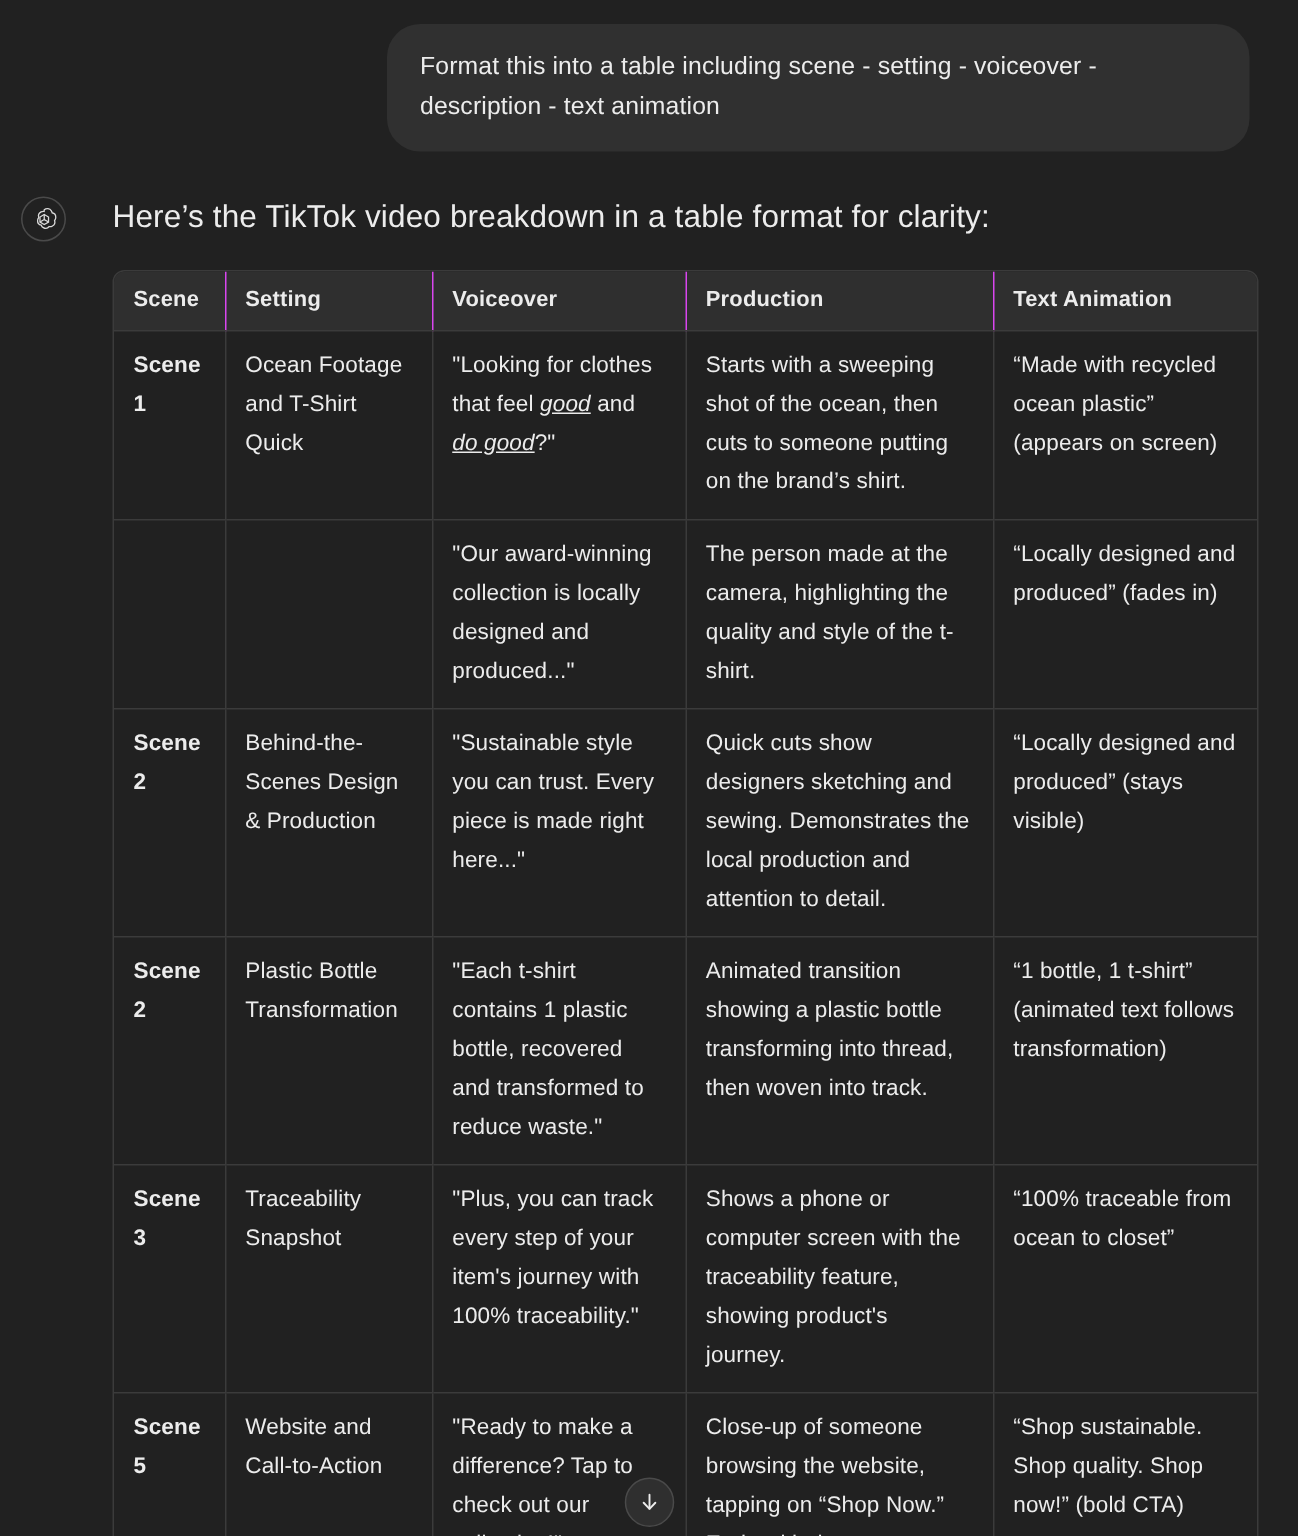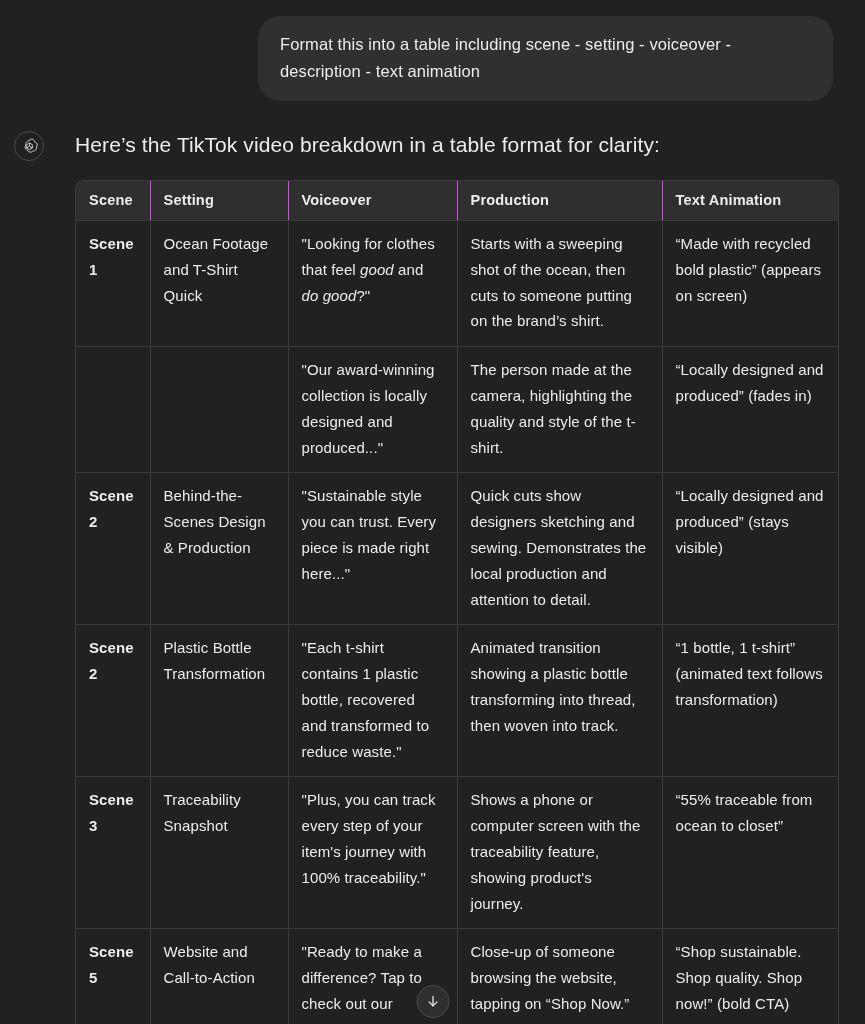--- a/index.html
+++ b/index.html
@@ -100,21 +100,21 @@
     vertical-align: top;
     padding: 10px 13px 12px 13px;
     border-right: 1px solid #3b3b3b;
     border-bottom: 1px solid #3b3b3b;
     letter-spacing: .1px;
     word-wrap: break-word;
   }
   tbody td:last-child { border-right: none; }
   tbody tr:last-child td { border-bottom: none; }
   td.scene { font-weight: bold; }
-  em { font-style: italic; }
+  em { font-style: italic; text-decoration: underline; }
 
   col.c-scene { width: 74px; }
   col.c-setting { width: 138px; }
   col.c-voice { width: 169px; }
   col.c-desc { width: 205px; }
   col.c-anim { width: 178px; }
 
   
   .scroll-btn {
     position: absolute;
@@ -173,21 +173,21 @@
               <th>Production</th>
               <th>Text Animation</th>
             </tr>
           </thead>
           <tbody>
               <tr>
                 <td class="scene">Scene 1</td>
                 <td>Ocean Footage and T-Shirt Quick</td>
                 <td>"Looking for clothes that feel <em>good</em> and <em>do good</em>?"</td>
                 <td>Starts with a sweeping shot of the ocean, then cuts to someone putting on the brand’s shirt.</td>
-                <td>“Made with recycled bold plastic” (appears on screen)</td>
+                <td>“Made with recycled ocean plastic” (appears on screen)</td>
               </tr>
               <tr>
                 <td class="scene"></td>
                 <td></td>
                 <td>"Our award-winning collection is locally designed and produced..."</td>
                 <td>The person made at the camera, highlighting the quality and style of the t-shirt.</td>
                 <td>“Locally designed and produced” (fades in)</td>
               </tr>
               <tr>
                 <td class="scene">Scene 2</td>
@@ -201,21 +201,21 @@
                 <td>Plastic Bottle Transformation</td>
                 <td>"Each t-shirt contains 1 plastic bottle, recovered and transformed to reduce waste."</td>
                 <td>Animated transition showing a plastic bottle transforming into thread, then woven into track.</td>
                 <td>“1 bottle, 1 t-shirt” (animated text follows transformation)</td>
               </tr>
               <tr>
                 <td class="scene">Scene 3</td>
                 <td>Traceability Snapshot</td>
                 <td>"Plus, you can track every step of your item's journey with 100% traceability."</td>
                 <td>Shows a phone or computer screen with the traceability feature, showing product's journey.</td>
-                <td>“55% traceable from ocean to closet”</td>
+                <td>“100% traceable from ocean to closet”</td>
               </tr>
               <tr>
                 <td class="scene">Scene 5</td>
                 <td>Website and Call-to-Action</td>
                 <td>"Ready to make a difference? Tap to check out our collection!"</td>
                 <td>Close-up of someone browsing the website, tapping on “Shop Now.” Ends with the person confidently wearing the brand’s shirt.</td>
                 <td>“Shop sustainable. Shop quality. Shop now!” (bold CTA)</td>
               </tr>
             </tbody>
         </table>

